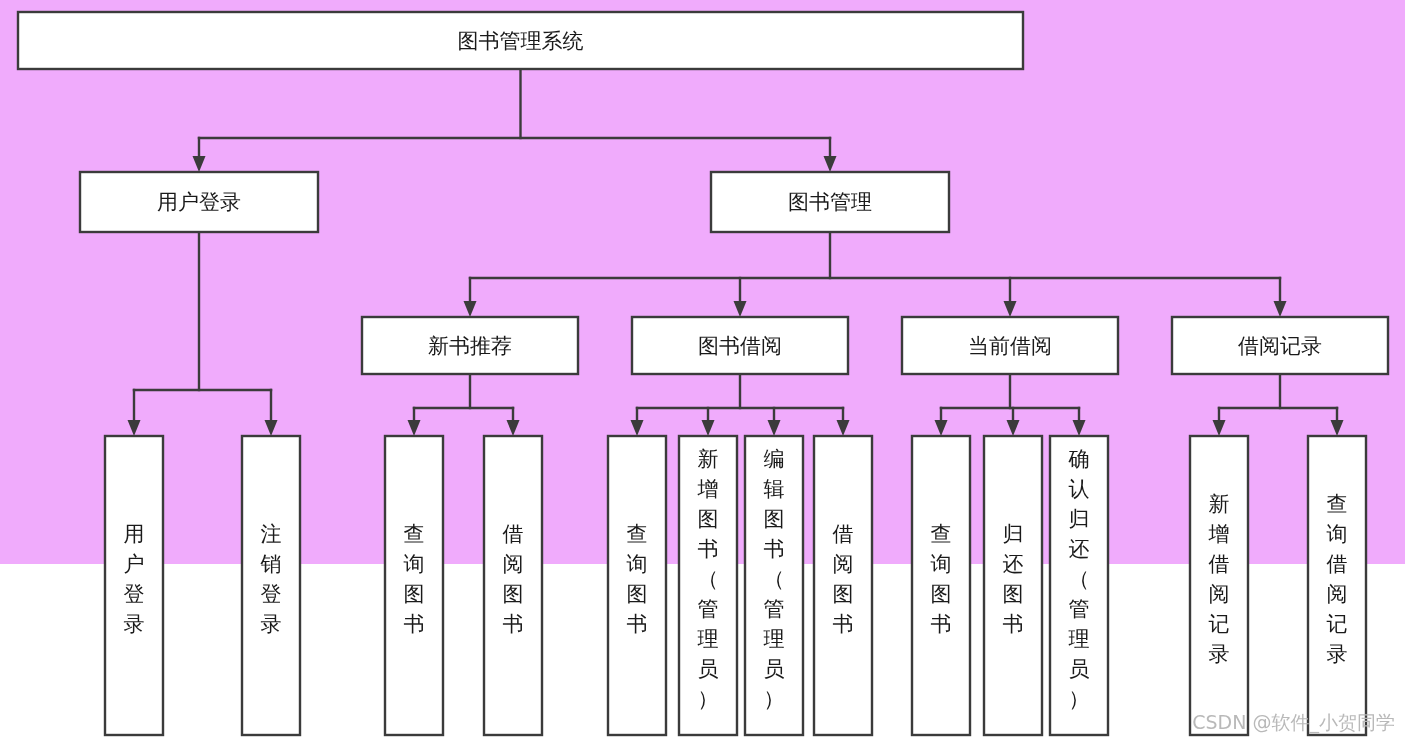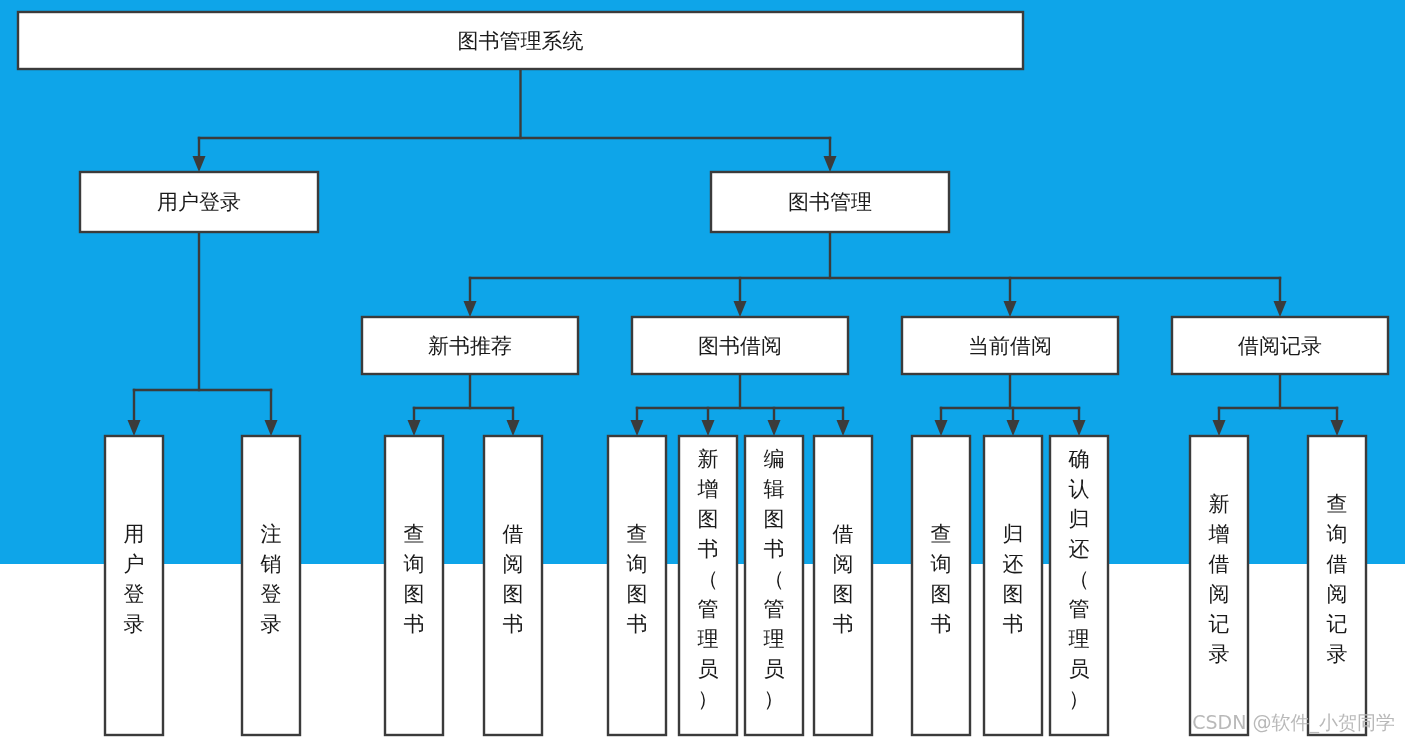--- a/index.html
+++ b/index.html
@@ -11,21 +11,21 @@
   body {
     width: 1405px;
     height: 747px;
     overflow: hidden;
     font-family: "DejaVu Sans", "Liberation Sans", sans-serif;
   }
   #diagram-root {
     position: relative;
     width: 1405px;
     height: 564px;
-    background: #0ea5e9;
+    background: #f0abfc;
   }
   svg.diagram-canvas {
     display: block;
     width: 1405px;
     height: 747px;
   }
   .node-box {
     fill: #ffffff;
     stroke: #3b3b3b;
     stroke-width: 2.4;

